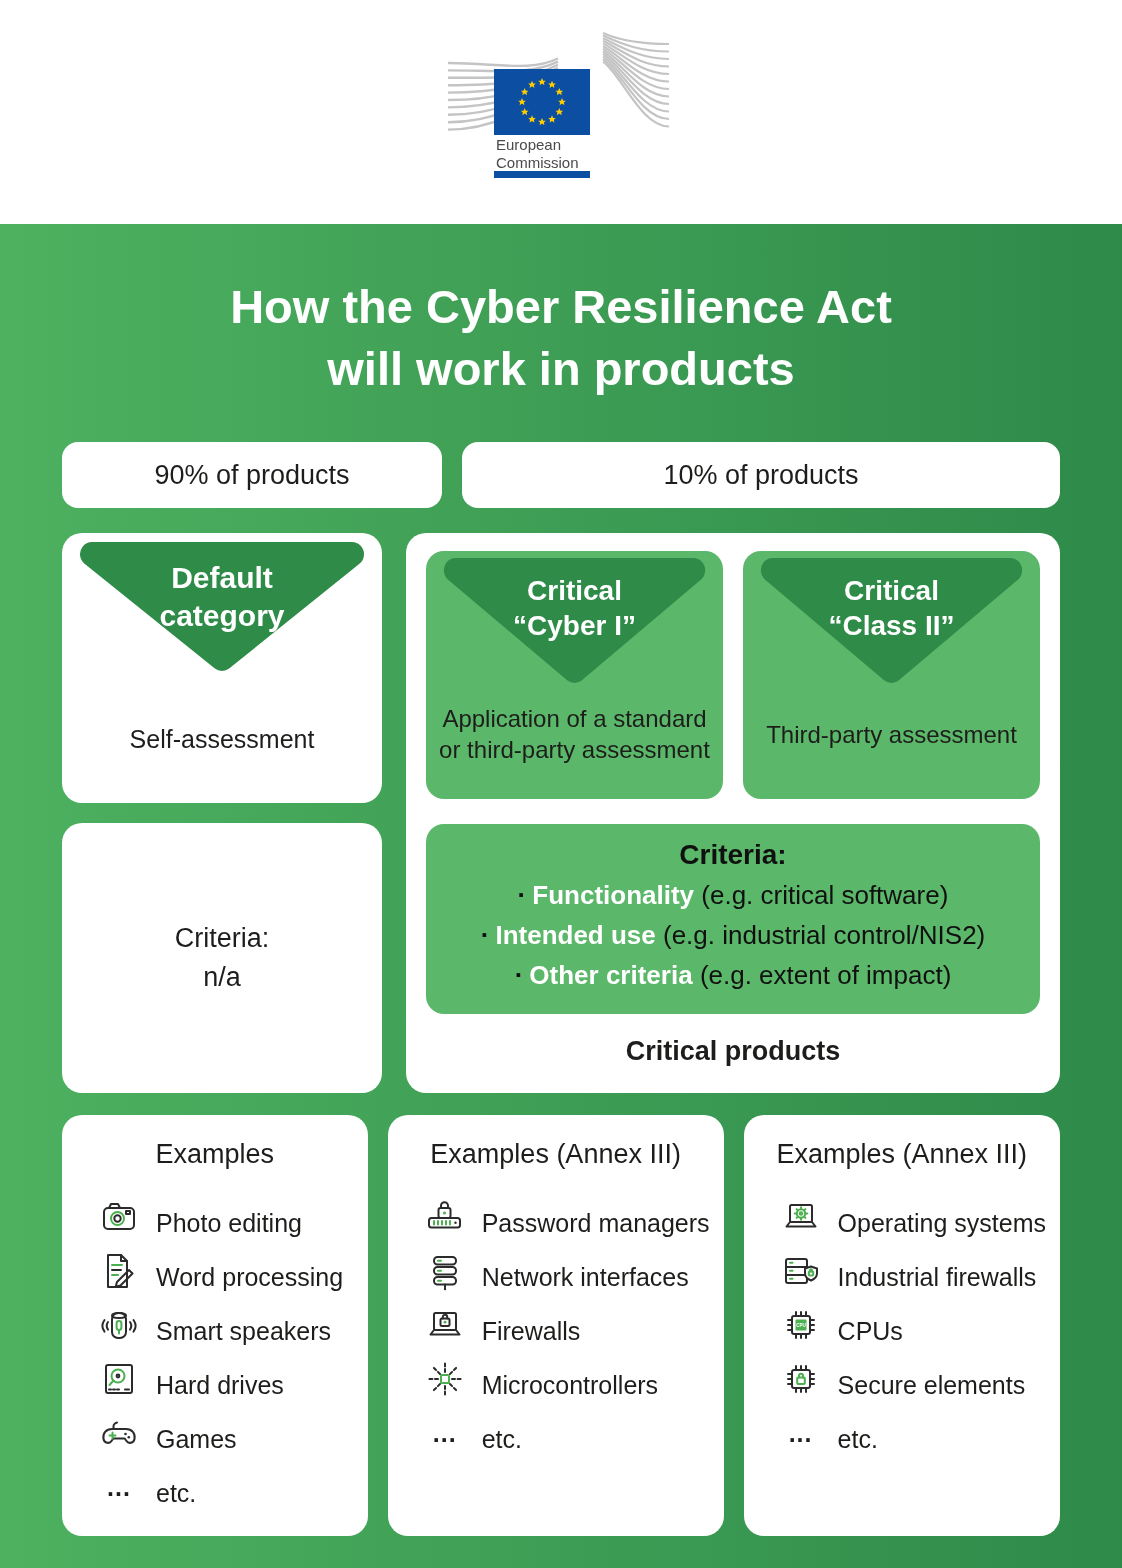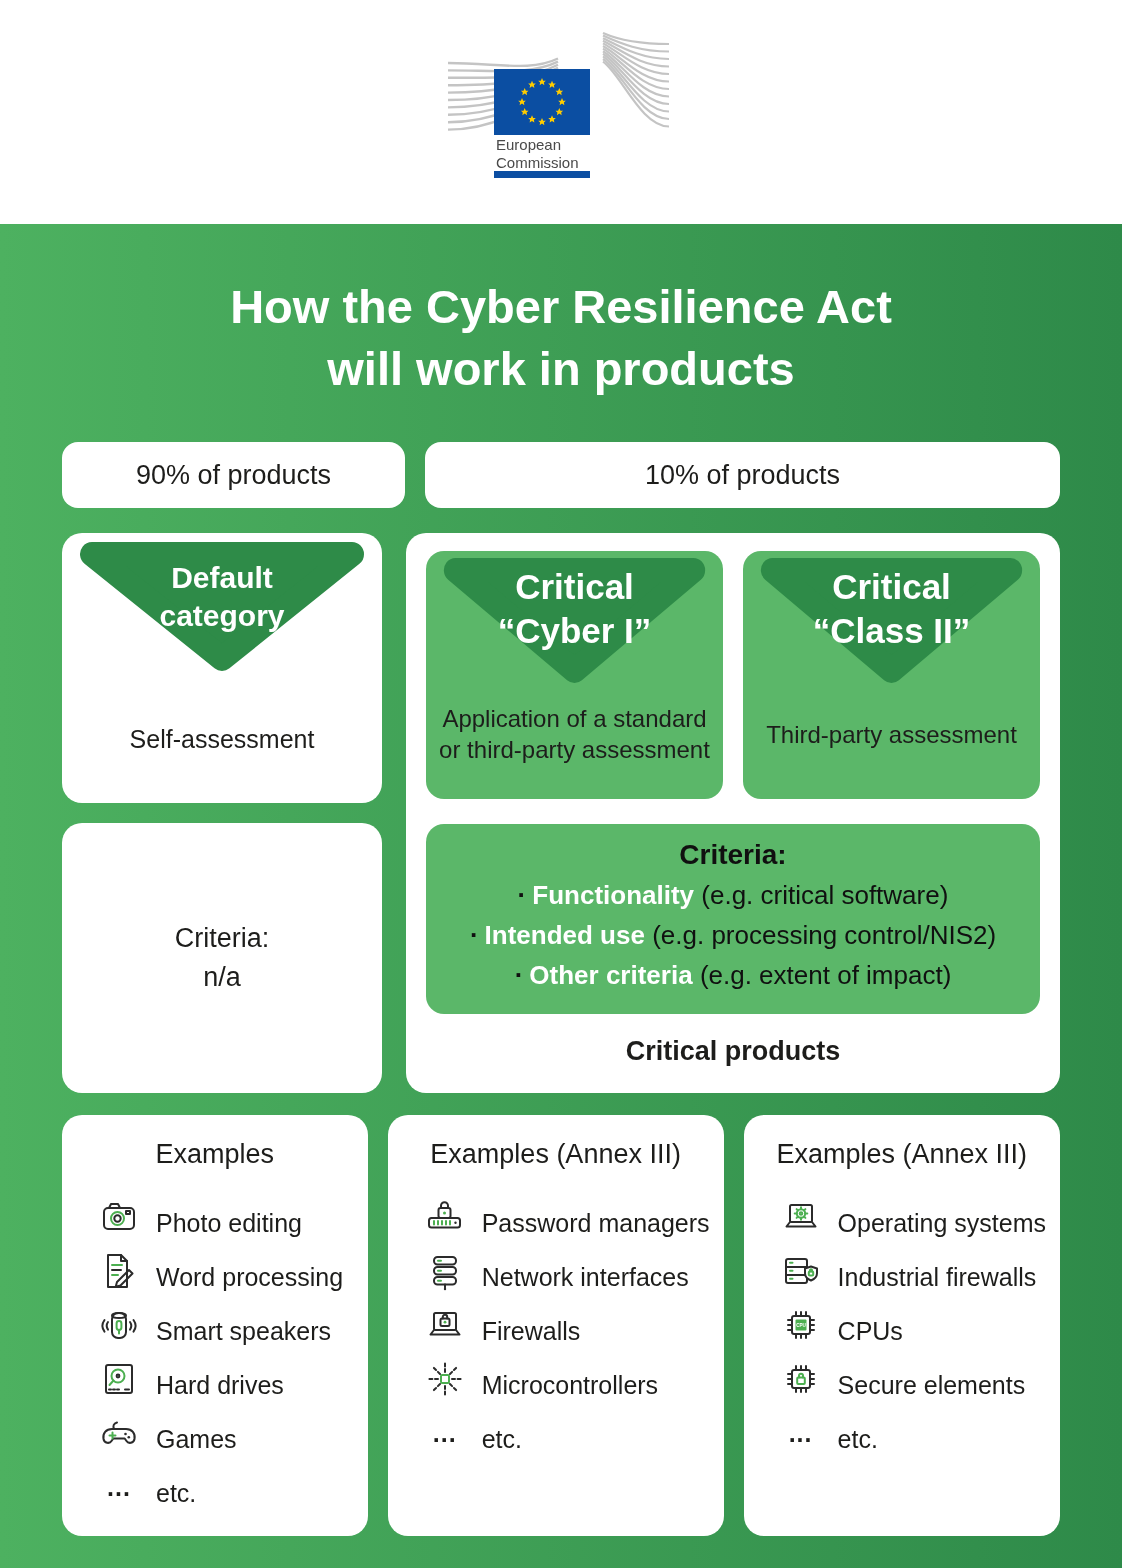--- a/index.html
+++ b/index.html
@@ -8,32 +8,32 @@
   .logo{position:relative;width:226px;height:158px;margin:24px auto 0;}
   .wing-left{position:absolute;left:0;top:33px;}
   .wing-right{position:absolute;left:153px;top:0;}
   .eu-flag{position:absolute;left:46px;top:45px;}
   .logo-text{position:absolute;left:48px;top:112px;font-size:15px;line-height:1.18;color:#4a4a4a;}
   .logo-bar{position:absolute;left:46px;top:147px;width:96px;height:7px;background:#0b4ea2;}
   .poster{height:1368px;box-sizing:border-box;background:linear-gradient(to right,#4db160,#2e8a49);padding:52px 62px 0;}
   .title{color:#fff;font-weight:bold;font-size:47px;line-height:1.32;text-align:center;}
   .pills{display:flex;gap:20px;margin-top:42px;}
   .pill{background:#fff;border-radius:16px;height:66px;display:flex;align-items:center;justify-content:center;font-size:27px;}
-  .pill-left{width:343px;flex:none;}
+  .pill-left{width:380px;flex:none;}
   .pill-right{flex:1;}
   .row2{display:flex;gap:24px;margin-top:25px;}
   .col-left{width:320px;flex:none;display:flex;flex-direction:column;gap:20px;}
   .card{background:#fff;border-radius:20px;}
   .card-default{height:270px;position:relative;}
   .card-criteria-na{height:270px;display:flex;flex-direction:column;align-items:center;justify-content:center;font-size:27px;line-height:1.45;}
   .card-right{flex:1;height:560px;box-sizing:border-box;padding:18px 20px;}
   .class-row{display:flex;gap:20px;}
   .class-card{flex:1;height:248px;background:#5bb769;border-radius:18px;position:relative;}
   .pennant-svg{position:absolute;top:6px;left:12px;width:calc(100% - 24px);height:130px;}
-  .pennant-text{position:absolute;top:14px;left:0;right:0;text-align:center;color:#fff;font-weight:bold;font-size:35px;line-height:1.25;}
+  .pennant-text{position:absolute;top:22px;left:0;right:0;text-align:center;color:#fff;font-weight:bold;font-size:28px;line-height:1.25;}
   .class-body{position:absolute;top:152px;left:12px;right:12px;text-align:center;font-size:24px;line-height:1.3;color:#1d1d1b;}
   .card-default .pennant-svg{top:8px;height:134px;}
   .card-default .pennant-text{top:26px;font-size:30px;}
   .default-body{position:absolute;top:192px;left:0;right:0;text-align:center;font-size:25px;}
   .criteria-box{margin-top:25px;background:#5bb769;border-radius:18px;height:190px;box-sizing:border-box;padding:15px 8px 0;text-align:center;}
   .criteria-title{font-size:28px;font-weight:bold;color:#101010;}
   .crit-line{font-size:26px;margin-top:9px;color:#101010;}
   .crit-bullet{font-weight:bold;margin-right:6px;}
   .crit-key{color:#fff;font-weight:bold;}
   .critical-products{margin-top:22px;text-align:center;font-size:27px;font-weight:bold;}
@@ -167,21 +167,21 @@
         </div>
 
       </div>
 
       <div class="criteria-box">
         <div class="criteria-title">Criteria:</div>
         <div class="crit-line">
           <span class="crit-bullet">·</span><span class="crit-key">Functionality</span> <span>(e.g. critical software)</span>
         </div>
         <div class="crit-line">
-          <span class="crit-bullet">·</span><span class="crit-key">Intended use</span> <span>(e.g. processing control/NIS2)</span>
+          <span class="crit-bullet">·</span><span class="crit-key">Intended use</span> <span>(e.g. industrial control/NIS2)</span>
         </div>
         <div class="crit-line">
           <span class="crit-bullet">·</span><span class="crit-key">Other criteria</span> <span>(e.g. extent of impact)</span>
         </div>
       </div>
 
       <div class="critical-products">Critical products</div>
     </div>
   </div>
 

